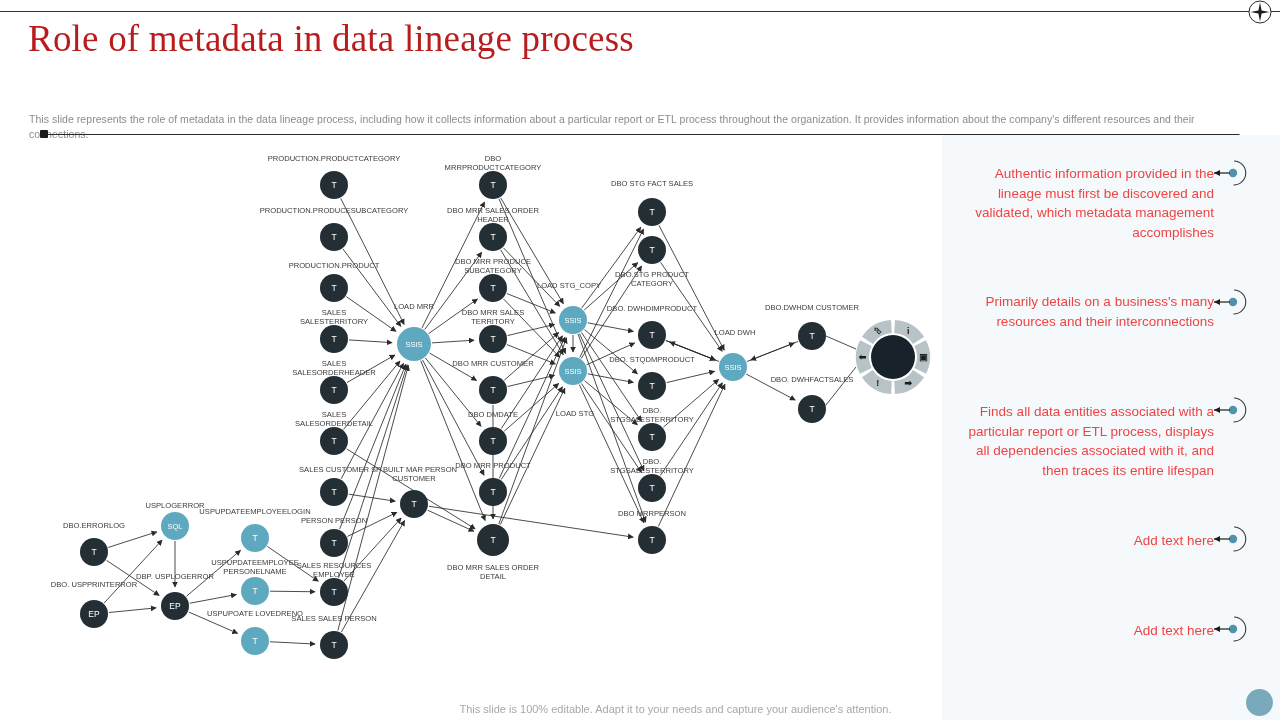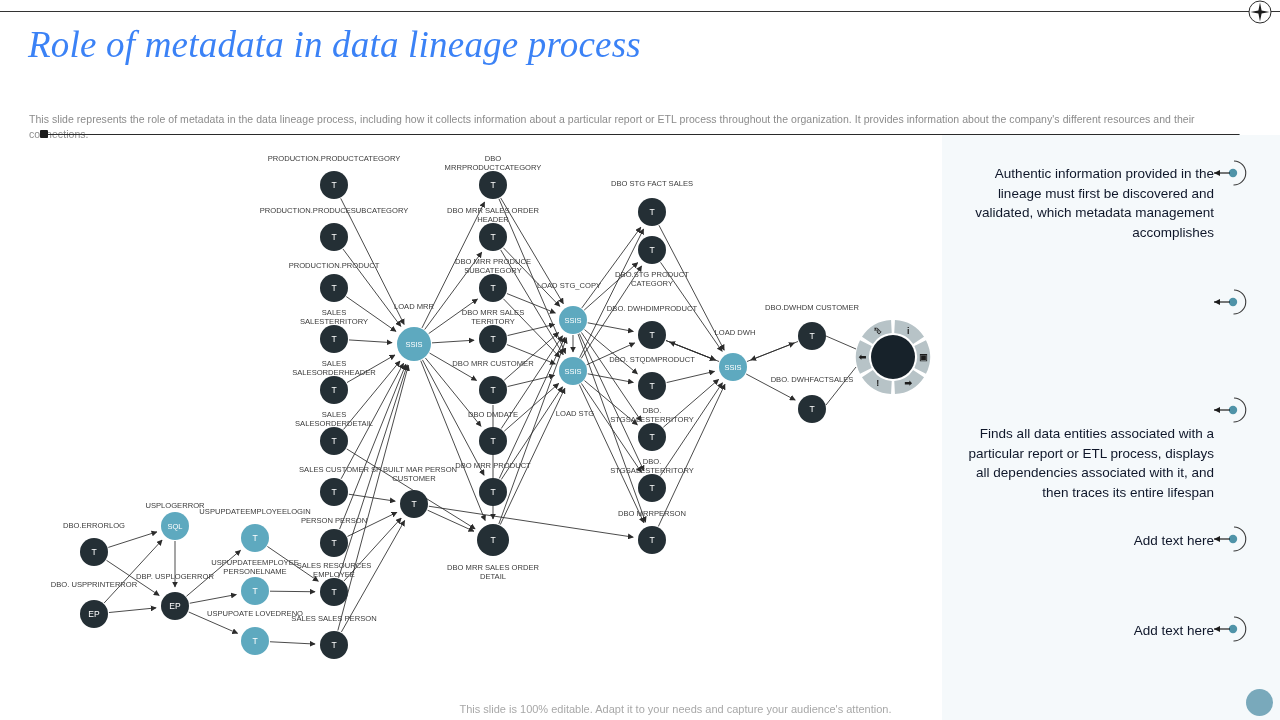--- a/index.html
+++ b/index.html
@@ -9,44 +9,43 @@
     -webkit-font-smoothing:antialiased;
   }
   .slide{position:relative;width:1280px;height:720px;background:#fff;}
 
   
   .top-rule{position:absolute;left:0;top:11px;width:1280px;height:1px;background:#333;}
   .compass{position:absolute;left:1248px;top:0px;width:24px;height:24px;}
 
   
   .title{
-    position:absolute;left:28px;top:24px;width:900px;
+    position:absolute;left:28px;top:18px;width:900px;
     font-family:"Liberation Serif", serif;
-    font-size:37px;color:#3b82f6;letter-spacing:.2px;line-height:42px;
+    font-size:37px;color:#b91c1c;letter-spacing:.2px;line-height:42px;
     white-space:nowrap;
-    font-style:italic;
   }
   .subtitle{
     position:absolute;left:29px;top:68px;width:1220px;
     font-size:10.5px;line-height:15px;color:#8b8b8b;letter-spacing:.05px;margin-top:44px;
   }
 
   
   .hline{position:absolute;left:44px;top:134px;width:1196px;height:1px;background:#2a2a2a;}
   .hline-dot{position:absolute;left:40px;top:130px;width:8px;height:8px;background:#1b1b1b;border-radius:1px;}
   .vline{position:absolute;left:1239px;top:134px;width:1px;height:565px;background:#7d8b90;}
 
   
   .right-panel{
     position:absolute;left:942px;top:135px;width:338px;height:585px;
     background:#f5f9fb;
   }
   .bullet{
     position:absolute;right:66px;width:252px;
-    text-align:right;font-size:13.5px;line-height:19.5px;color:#0f172a;
+    text-align:right;font-size:13.5px;line-height:19.5px;color:#ef4444;
   }
   .marker{position:absolute;right:25px;width:44px;height:30px;}
 
   
   .deco-circle{
     position:absolute;left:1246px;top:689px;width:27px;height:27px;border-radius:50%;
     background:#79a9bb;
   }
 
   
@@ -75,21 +74,22 @@
   <div class="title">Role of metadata in data lineage process</div>
   <div class="subtitle">This slide represents the role of metadata in the data lineage process, including how it collects information about a particular report or ETL process throughout the organization. It provides information about the company's different resources and their connections.</div>
 
   <div class="hline"></div>
   <div class="hline-dot"></div>
   <div class="vline"></div>
 
   <div class="right-panel"></div>
 
   <div class="bullet" style="top:164px;">Authentic information provided in the lineage must first be discovered and validated, which metadata management accomplishes</div>
-  <div class="bullet" style="top:424px;margin-left:24px;">Finds all data entities associated with a particular report or ETL process, displays all dependencies associated with it, and then traces its entire lifespan</div>
+  <div class="bullet" style="top:292px;">Primarily details on a business's many resources and their interconnections</div>
+  <div class="bullet" style="top:402px;margin-left:24px;">Finds all data entities associated with a particular report or ETL process, displays all dependencies associated with it, and then traces its entire lifespan</div>
   <div class="bullet" style="top:531px;">Add text here</div>
   <div class="bullet" style="top:621px;">Add text here</div>
 
   <svg class="marker" style="top:158px;" viewBox="0 0 44 30">
     <path d="M23 3 A12 12 0 1 1 22.5 27" fill="none" stroke="#3a3a3a" stroke-width="1.1"></path>
     <circle cx="22" cy="15" r="4.2" fill="#4f93a8"></circle>
     <line x1="3" y1="15" x2="19" y2="15" stroke="#1d1d1d" stroke-width="1.2"></line>
     <path d="M3 15 L9 12 L9 18 Z" fill="#1d1d1d"></path>
   </svg>
   <svg class="marker" style="top:287px;" viewBox="0 0 44 30">

